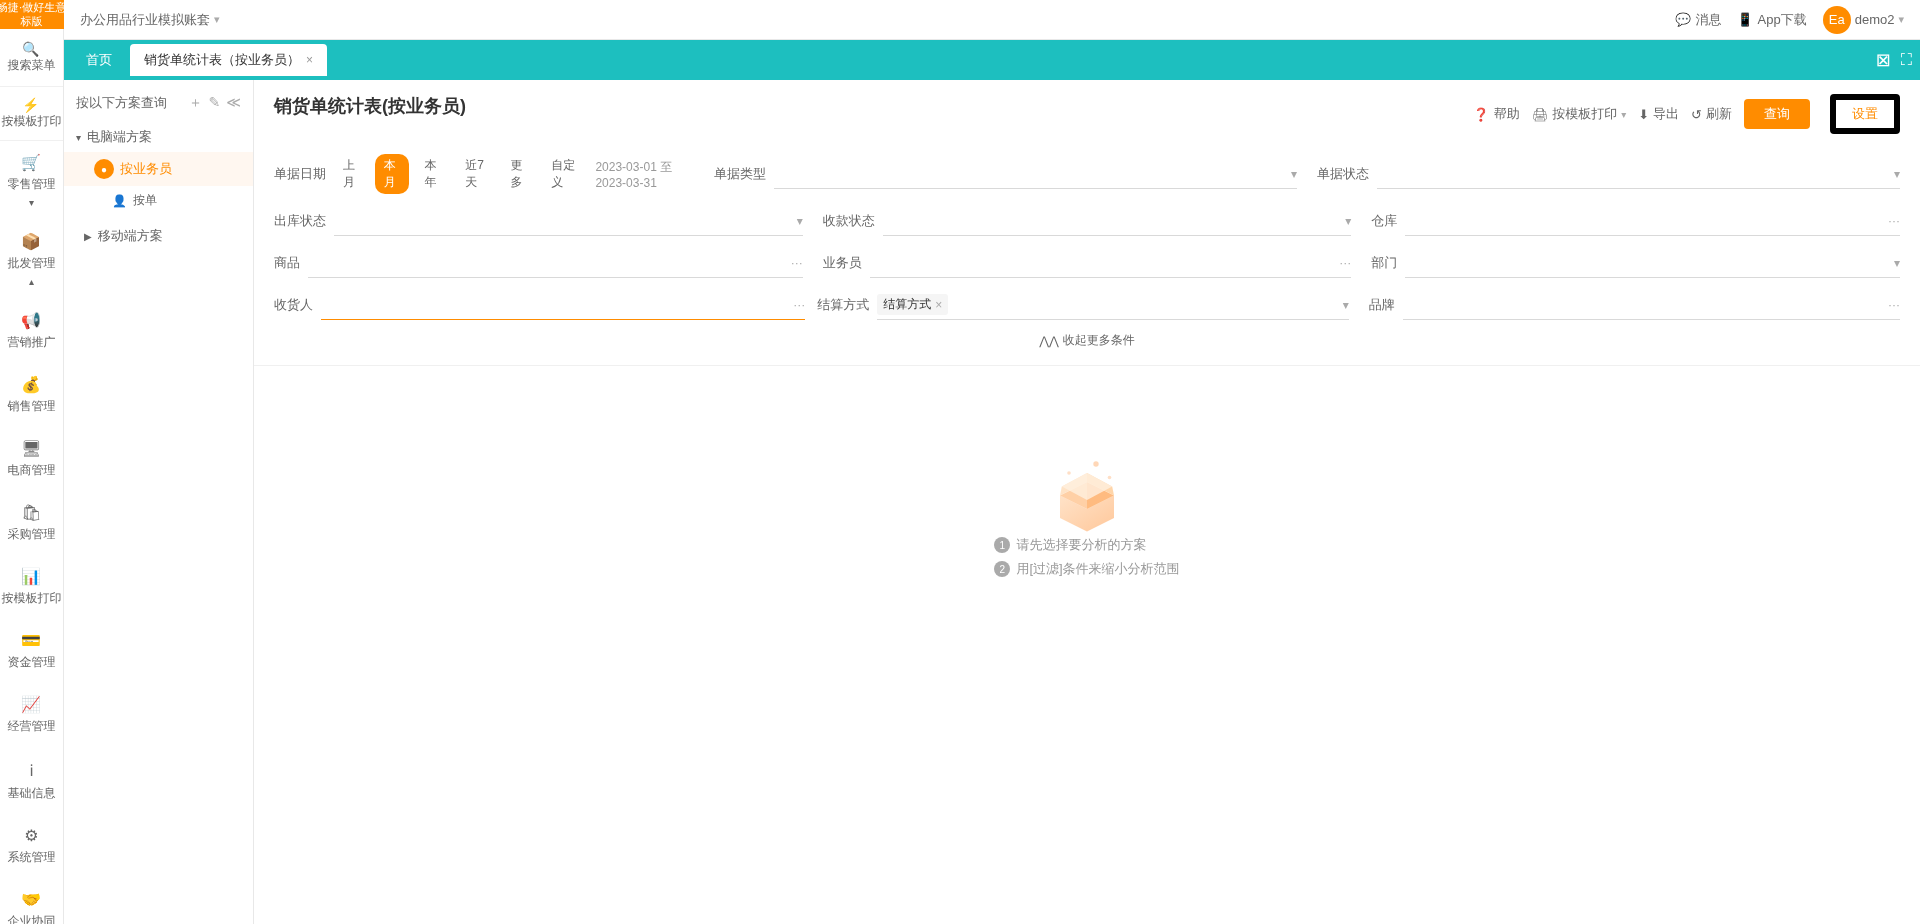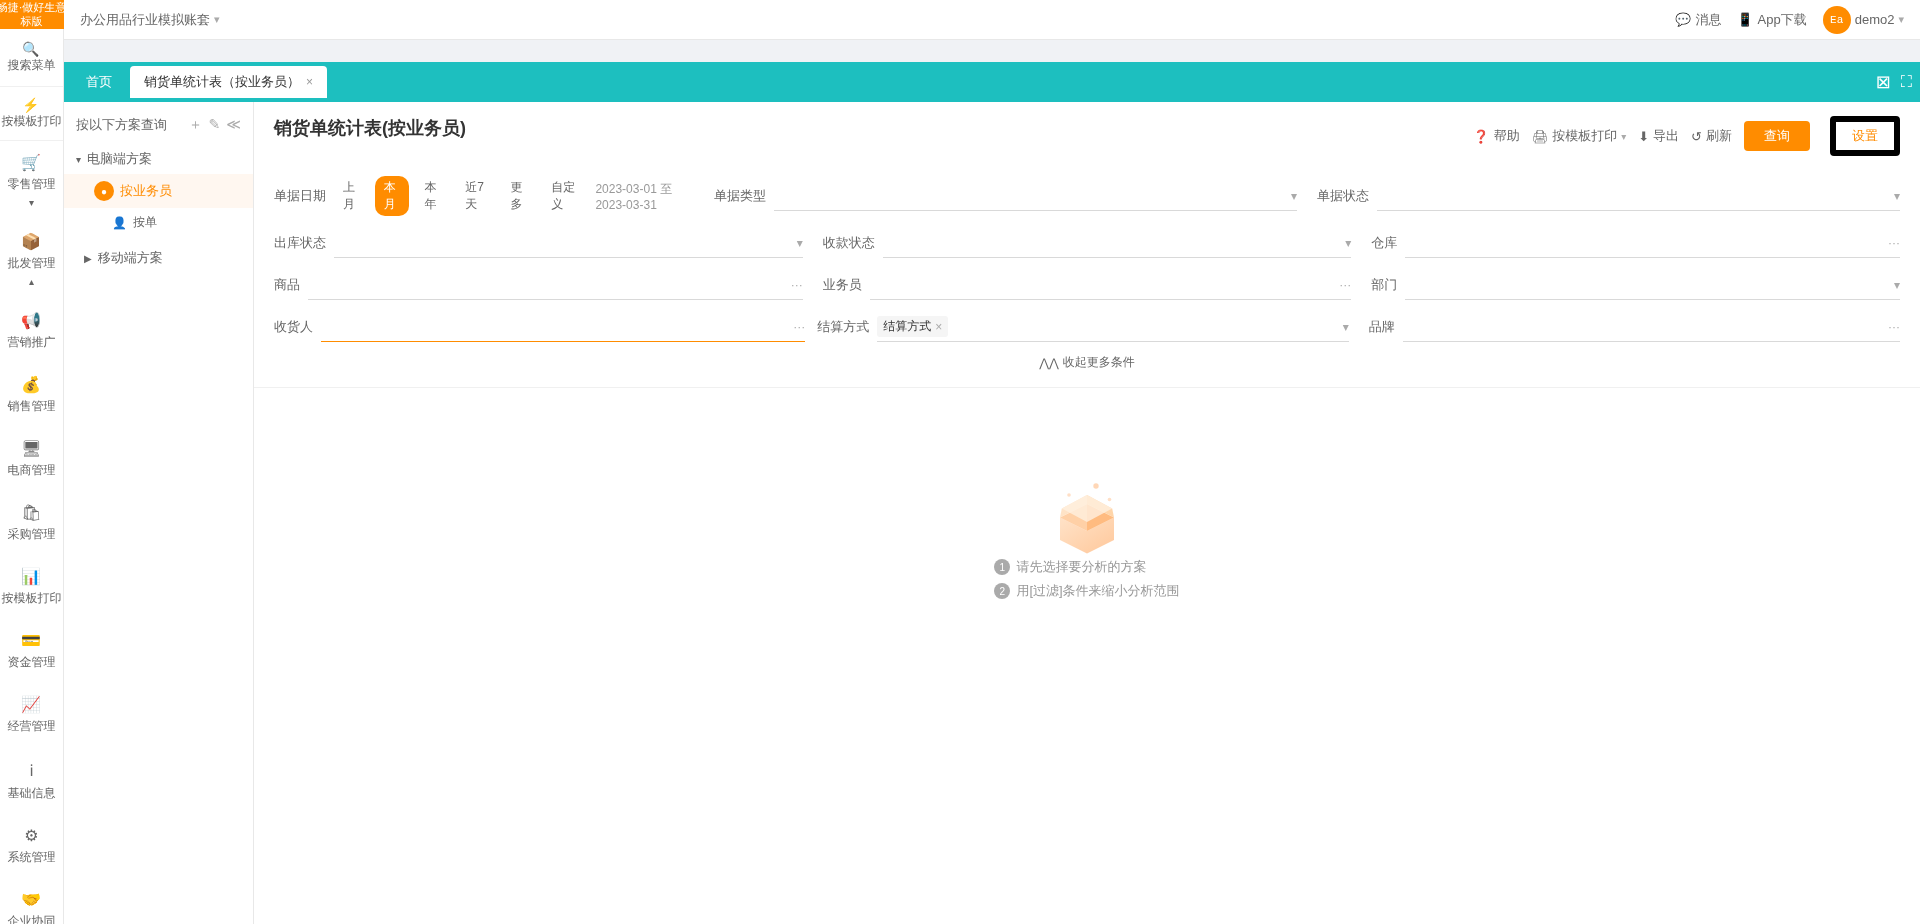--- a/index.html
+++ b/index.html
@@ -17,24 +17,24 @@
 
     
     .main { flex: 1; display: flex; flex-direction: column; overflow: hidden; }
 
     
     .topbar { height: 40px; background: #fff; border-bottom: 1px solid #e8e8e8; display: flex; align-items: center; justify-content: space-between; padding: 0 16px; flex-shrink: 0; }
     .topbar-left { display: flex; align-items: center; gap: 8px; font-size: 13px; color: #666; }
     .topbar-dropdown { display: flex; align-items: center; gap: 4px; cursor: pointer; }
     .topbar-right { display: flex; align-items: center; gap: 16px; }
     .topbar-right-item { display: flex; align-items: center; gap: 4px; color: #666; font-size: 13px; cursor: pointer; }
-    .avatar { width: 28px; height: 28px; border-radius: 50%; background: #ff8c00; display: flex; align-items: center; justify-content: center; color: #fff; font-size: 11px; font-family: Liberation Mono, monospace; }
-
-    
-    .tabbar { height: 40px; background: #1dbfbf; display: flex; align-items: center; padding: 0 8px; gap: 4px; flex-shrink: 0; margin-top: 22px; }
+    .avatar { width: 28px; height: 28px; border-radius: 50%; background: #ff8c00; display: flex; align-items: center; justify-content: center; color: #fff; font-size: 13px; }
+
+    
+    .tabbar { height: 40px; background: #1dbfbf; display: flex; align-items: center; padding: 0 8px; gap: 4px; flex-shrink: 0; }
     .tab { height: 32px; padding: 0 14px; border-radius: 4px 4px 0 0; display: flex; align-items: center; gap: 6px; font-size: 13px; cursor: pointer; }
     .tab.home { background: transparent; color: #fff; }
     .tab.active { background: #fff; color: #333; }
     .tab-close { color: #999; font-size: 12px; cursor: pointer; }
     .tab-fullscreen { margin-left: auto; color: #fff; font-size: 16px; cursor: pointer; display: flex; align-items: center; }
     .tab-close-main { color: #fff; font-size: 18px; cursor: pointer; }
 
     
     .content { flex: 1; display: flex; overflow: hidden; background: #f5f5f5; }
 

